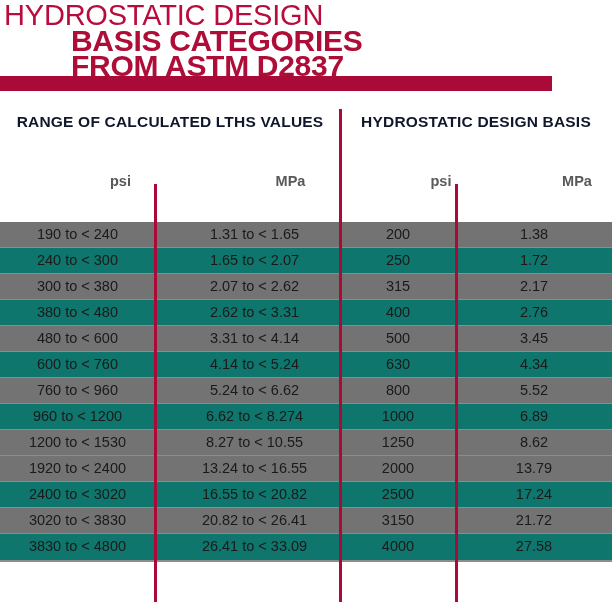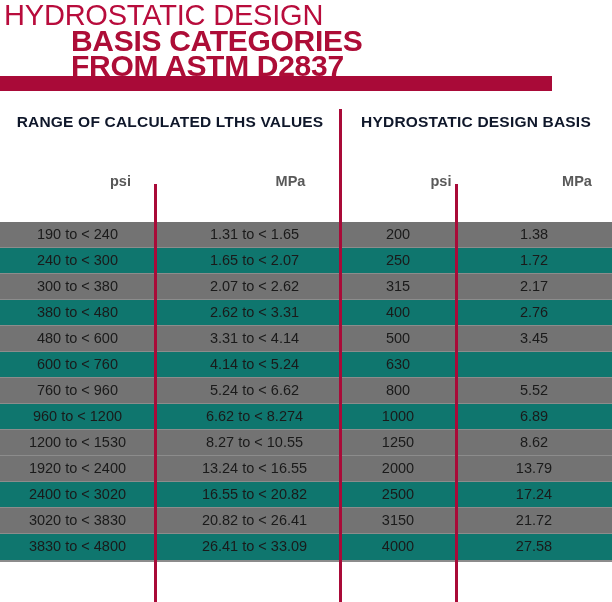--- a/index.html
+++ b/index.html
@@ -202,20 +202,21 @@
       <div class="row shaded">
         <div class="cell c1">480 to &lt; 600</div>
         <div class="cell c2">3.31 to &lt; 4.14</div>
         <div class="cell c3">500</div>
         <div class="cell c4">3.45</div>
       </div>
       <div class="row plain">
         <div class="cell c1">600 to &lt; 760</div>
         <div class="cell c2">4.14 to &lt; 5.24</div>
         <div class="cell c3">630</div>
+        <div class="cell c4">4.34</div>
       </div>
       <div class="row shaded">
         <div class="cell c1">760 to &lt; 960</div>
         <div class="cell c2">5.24 to &lt; 6.62</div>
         <div class="cell c3">800</div>
         <div class="cell c4">5.52</div>
       </div>
       <div class="row plain">
         <div class="cell c1">960 to &lt; 1200</div>
         <div class="cell c2">6.62 to &lt; 8.274</div>

